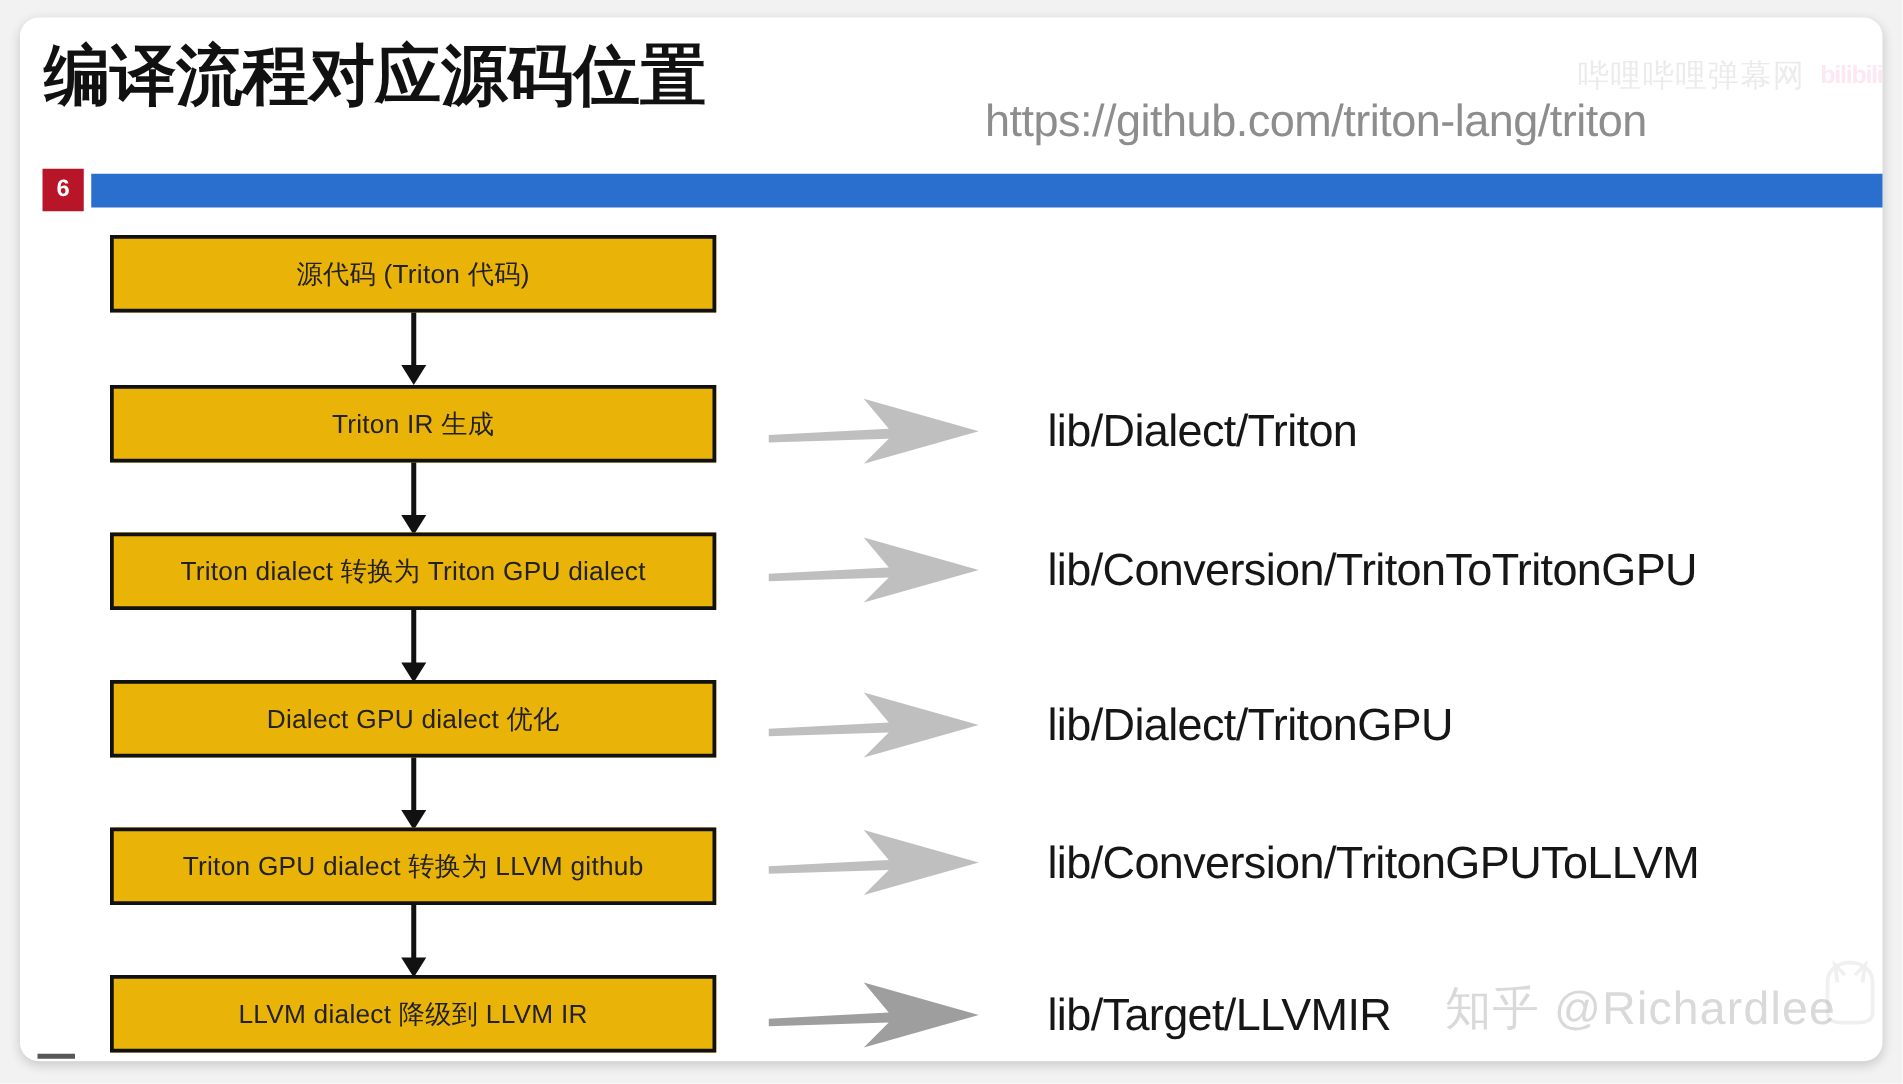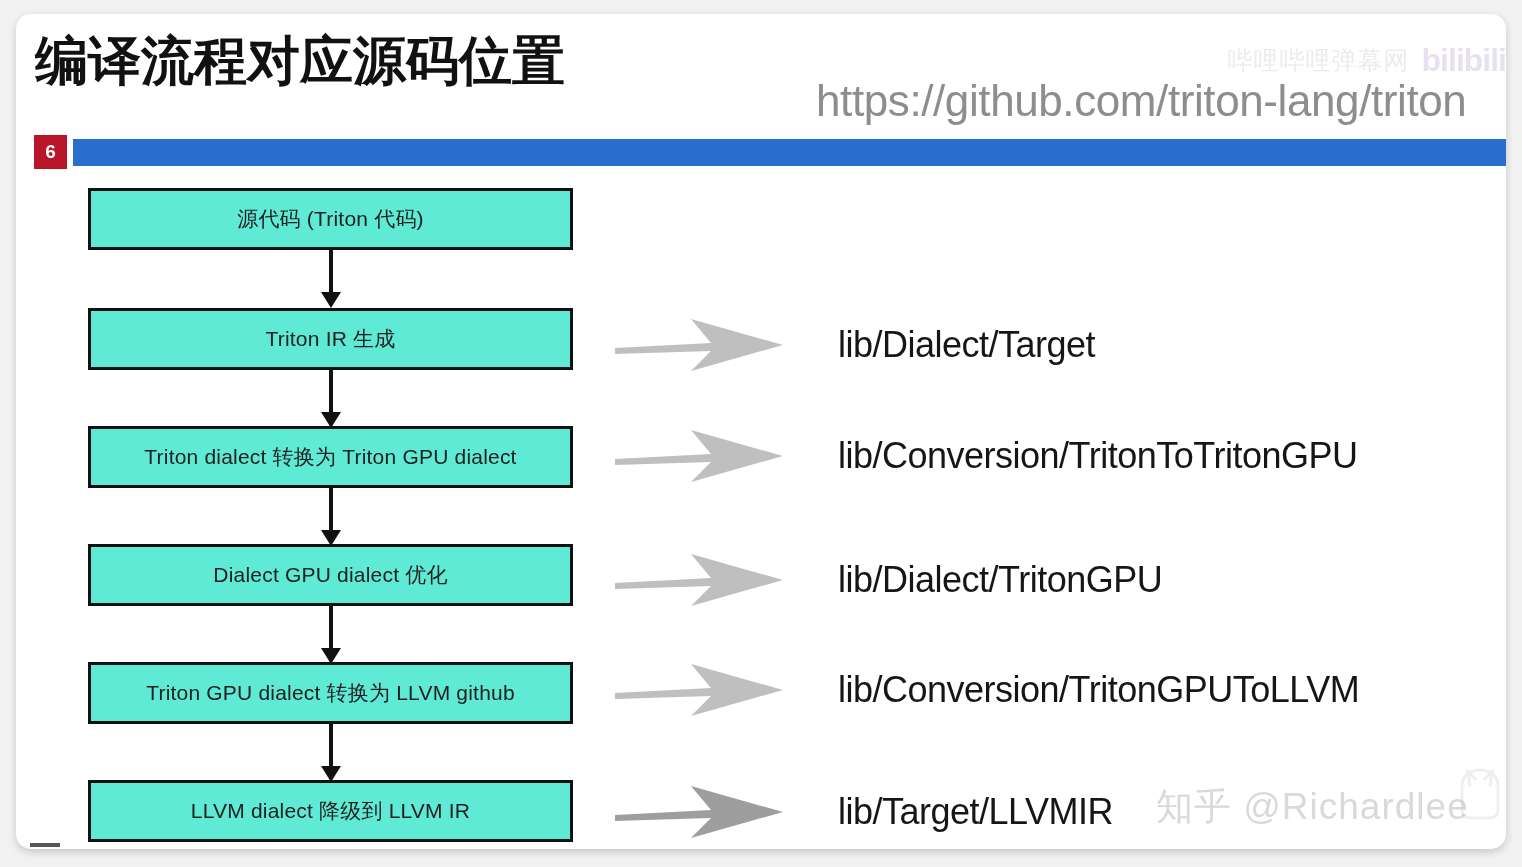--- a/index.html
+++ b/index.html
@@ -44,23 +44,23 @@
     font-size: 53px;
     font-weight: bold;
     color: #111111;
     letter-spacing: 0px;
     white-space: nowrap;
     line-height: 1.08;
   }
 
   #repo-url {
     position: absolute;
-    left: 800px;
+    left: 772px;
     top: 62px;
-    font-size: 44px;
+    font-size: 36px;
     color: #8d8d8d;
     white-space: nowrap;
     letter-spacing: -0.4px;
   }
 
   
   #bilibili-watermark {
     position: absolute;
     left: 1120px;
     top: 20px;
@@ -73,23 +73,23 @@
     gap: 12px;
     pointer-events: none;
   }
   #bilibili-watermark .wm-cn {
     font-size: 25px;
     color: #6b6b6b;
     white-space: nowrap;
     letter-spacing: 1px;
   }
   #bilibili-watermark .wm-logo {
-    font-size: 32px;
+    font-size: 20px;
     font-weight: bold;
-    color: #4c1d95;
+    color: #ec4899;
     letter-spacing: -1px;
     white-space: nowrap;
   }
 
   
   #page-number-badge {
     position: absolute;
     left: 18px;
     top: 121px;
     width: 33px;
@@ -117,21 +117,21 @@
     left: 72px;
     top: 174px;
     width: 489px;
   }
   .flow-box {
     position: absolute;
     left: 0;
     width: 485px;
     height: 62px;
     border: 3px solid #111111;
-    background: #5eead4;
+    background: #eab308;
     box-sizing: border-box;
     display: flex;
     align-items: center;
     justify-content: center;
   }
   .flow-box-label {
     font-size: 21px;
     color: #222222;
     white-space: nowrap;
     letter-spacing: 0.2px;
@@ -257,21 +257,21 @@
       <span class="flow-box-label">LLVM dialect 降级到 LLVM IR</span>
     </div>
 
   </div>
 
   <div class="map-arrow" style="top:303px;">
     <svg width="172" height="56" viewBox="0 0 172 56">
         <path d="M2,31 L98,26 L78,2 L170,28 L78,54 L98,34 L2,37 Z" fill="#bfbfbf"></path>
       </svg>
   </div>
-  <div class="map-label" style="top:310px;">lib/Dialect/Target</div>
+  <div class="map-label" style="top:310px;">lib/Dialect/Triton</div>
 
   <div class="map-arrow" style="top:414px;">
     <svg width="172" height="56" viewBox="0 0 172 56">
         <path d="M2,31 L98,26 L78,2 L170,28 L78,54 L98,34 L2,37 Z" fill="#bfbfbf"></path>
       </svg>
   </div>
   <div class="map-label" style="top:421px;">lib/Conversion/TritonToTritonGPU</div>
 
   <div class="map-arrow" style="top:538px;">
     <svg width="172" height="56" viewBox="0 0 172 56">

